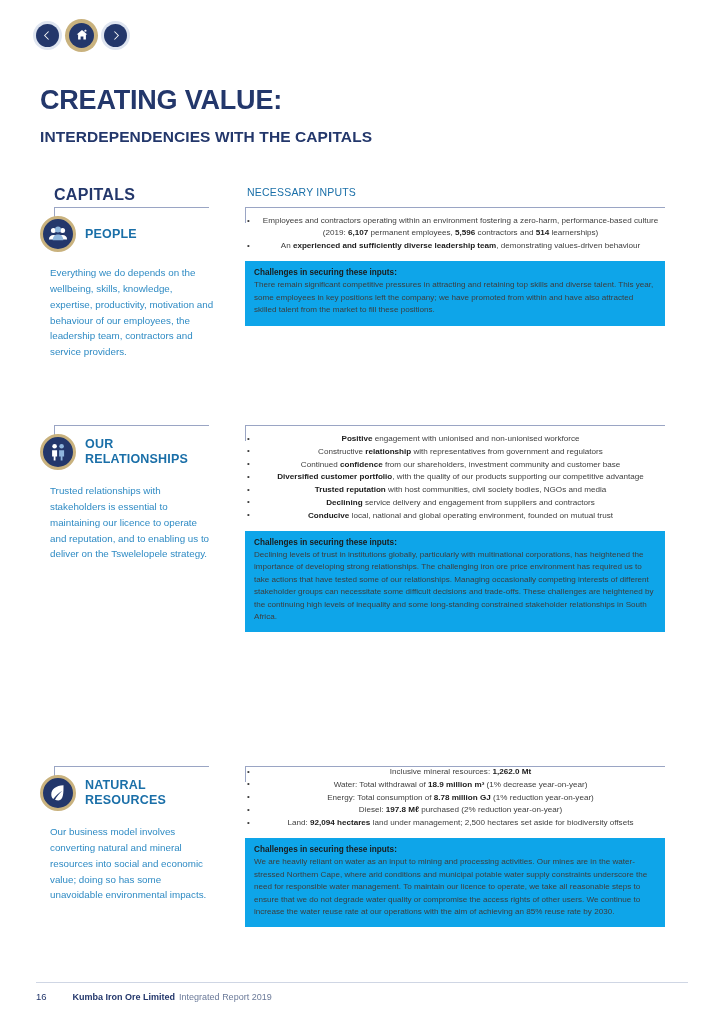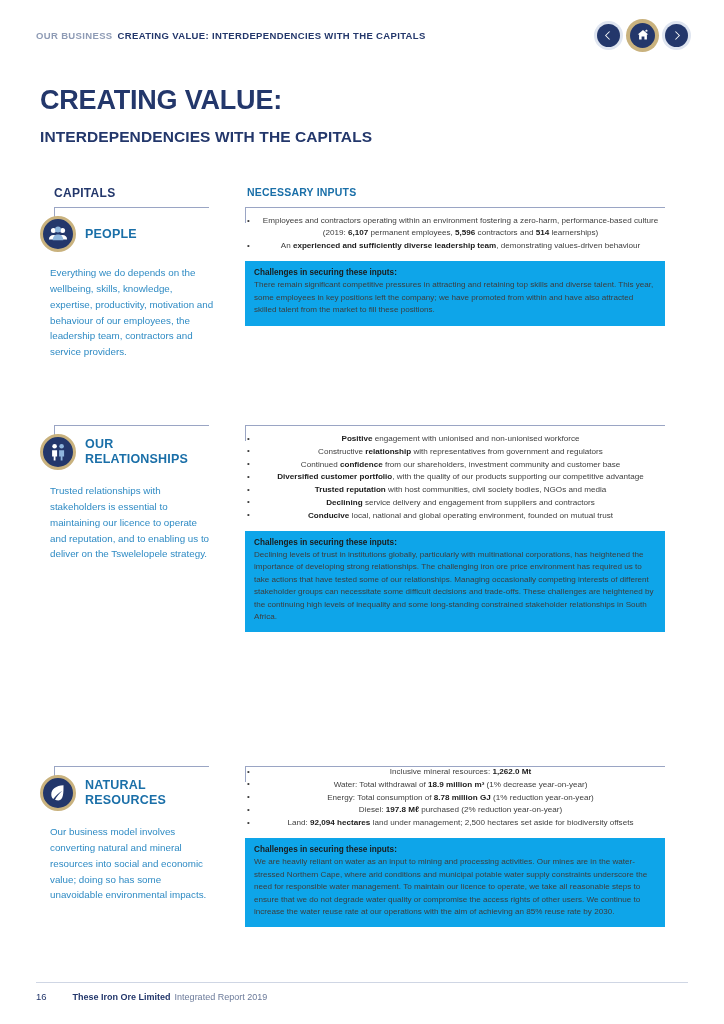--- a/index.html
+++ b/index.html
@@ -81,30 +81,30 @@
     font-size: 15.5px;
     font-weight: bold;
     color: #23376b;
     letter-spacing: 0.1px;
   }
 
   
   .col-head-capitals {
     position: absolute;
     top: 186px; left: 54px;
-    font-size: 12px;
+    font-size: 16px;
     font-weight: bold;
     color: #23376b;
     letter-spacing: 0.3px;
   }
   .col-head-inputs {
     position: absolute;
     top: 186px; left: 247px;
     font-size: 10.5px;
-    font-weight: bold;
+    font-weight: normal;
     color: #1a6fa8;
     letter-spacing: 0.2px;
   }
 
   
   .section {
     position: absolute;
     left: 0; right: 0;
   }
 
@@ -216,24 +216,20 @@
     font-size: 9px;
   }
   .footer-page { font-weight: normal; color: #23376b; font-size: 9.5px; }
   .footer-company { font-weight: bold; color: #23376b; }
   .footer-report { color: #6b7a99; margin-left: 4px; }
 </style>
 </head>
 <body>
 
 <div class="page-header">
-  <div class="breadcrumb">
-    <span class="crumb-section">OUR BUSINESS</span>
-    <span class="crumb-current">CREATING VALUE: INTERDEPENDENCIES WITH THE CAPITALS</span>
-  </div>
   <div class="nav-icons">
     <div class="nav-btn">
       <span>
         <svg width="11" height="11" viewBox="0 0 11 11">
           <path d="M7.2 1.4 L3.2 5.5 L7.2 9.6 L6.0 9.6 L2.0 5.5 L6.0 1.4 Z" fill="#ffffff"></path>
         </svg>
       </span>
     </div>
     <div class="nav-btn home">
       <span>
@@ -351,15 +347,15 @@
           <div class="challenge-title">Challenges in securing these inputs:</div>
           <div class="challenge-body">We are heavily reliant on water as an input to mining and processing activities. Our mines are in the water-stressed Northern Cape, where arid conditions and municipal potable water supply constraints underscore the need for responsible water management. To maintain our licence to operate, we take all reasonable steps to ensure that we do not degrade water quality or compromise the access rights of other users. We continue to increase the water reuse rate at our operations with the aim of achieving an 85% reuse rate by 2030.</div>
         </div>
       </div>
     </div>
   </div>
 
 <div class="page-footer">
   <span class="footer-page">16</span>
   <span>
-    <span class="footer-company">These Iron Ore Limited</span><span class="footer-report">Integrated Report 2019</span>
+    <span class="footer-company">Kumba Iron Ore Limited</span><span class="footer-report">Integrated Report 2019</span>
   </span>
 </div>
 
 </body></html>

